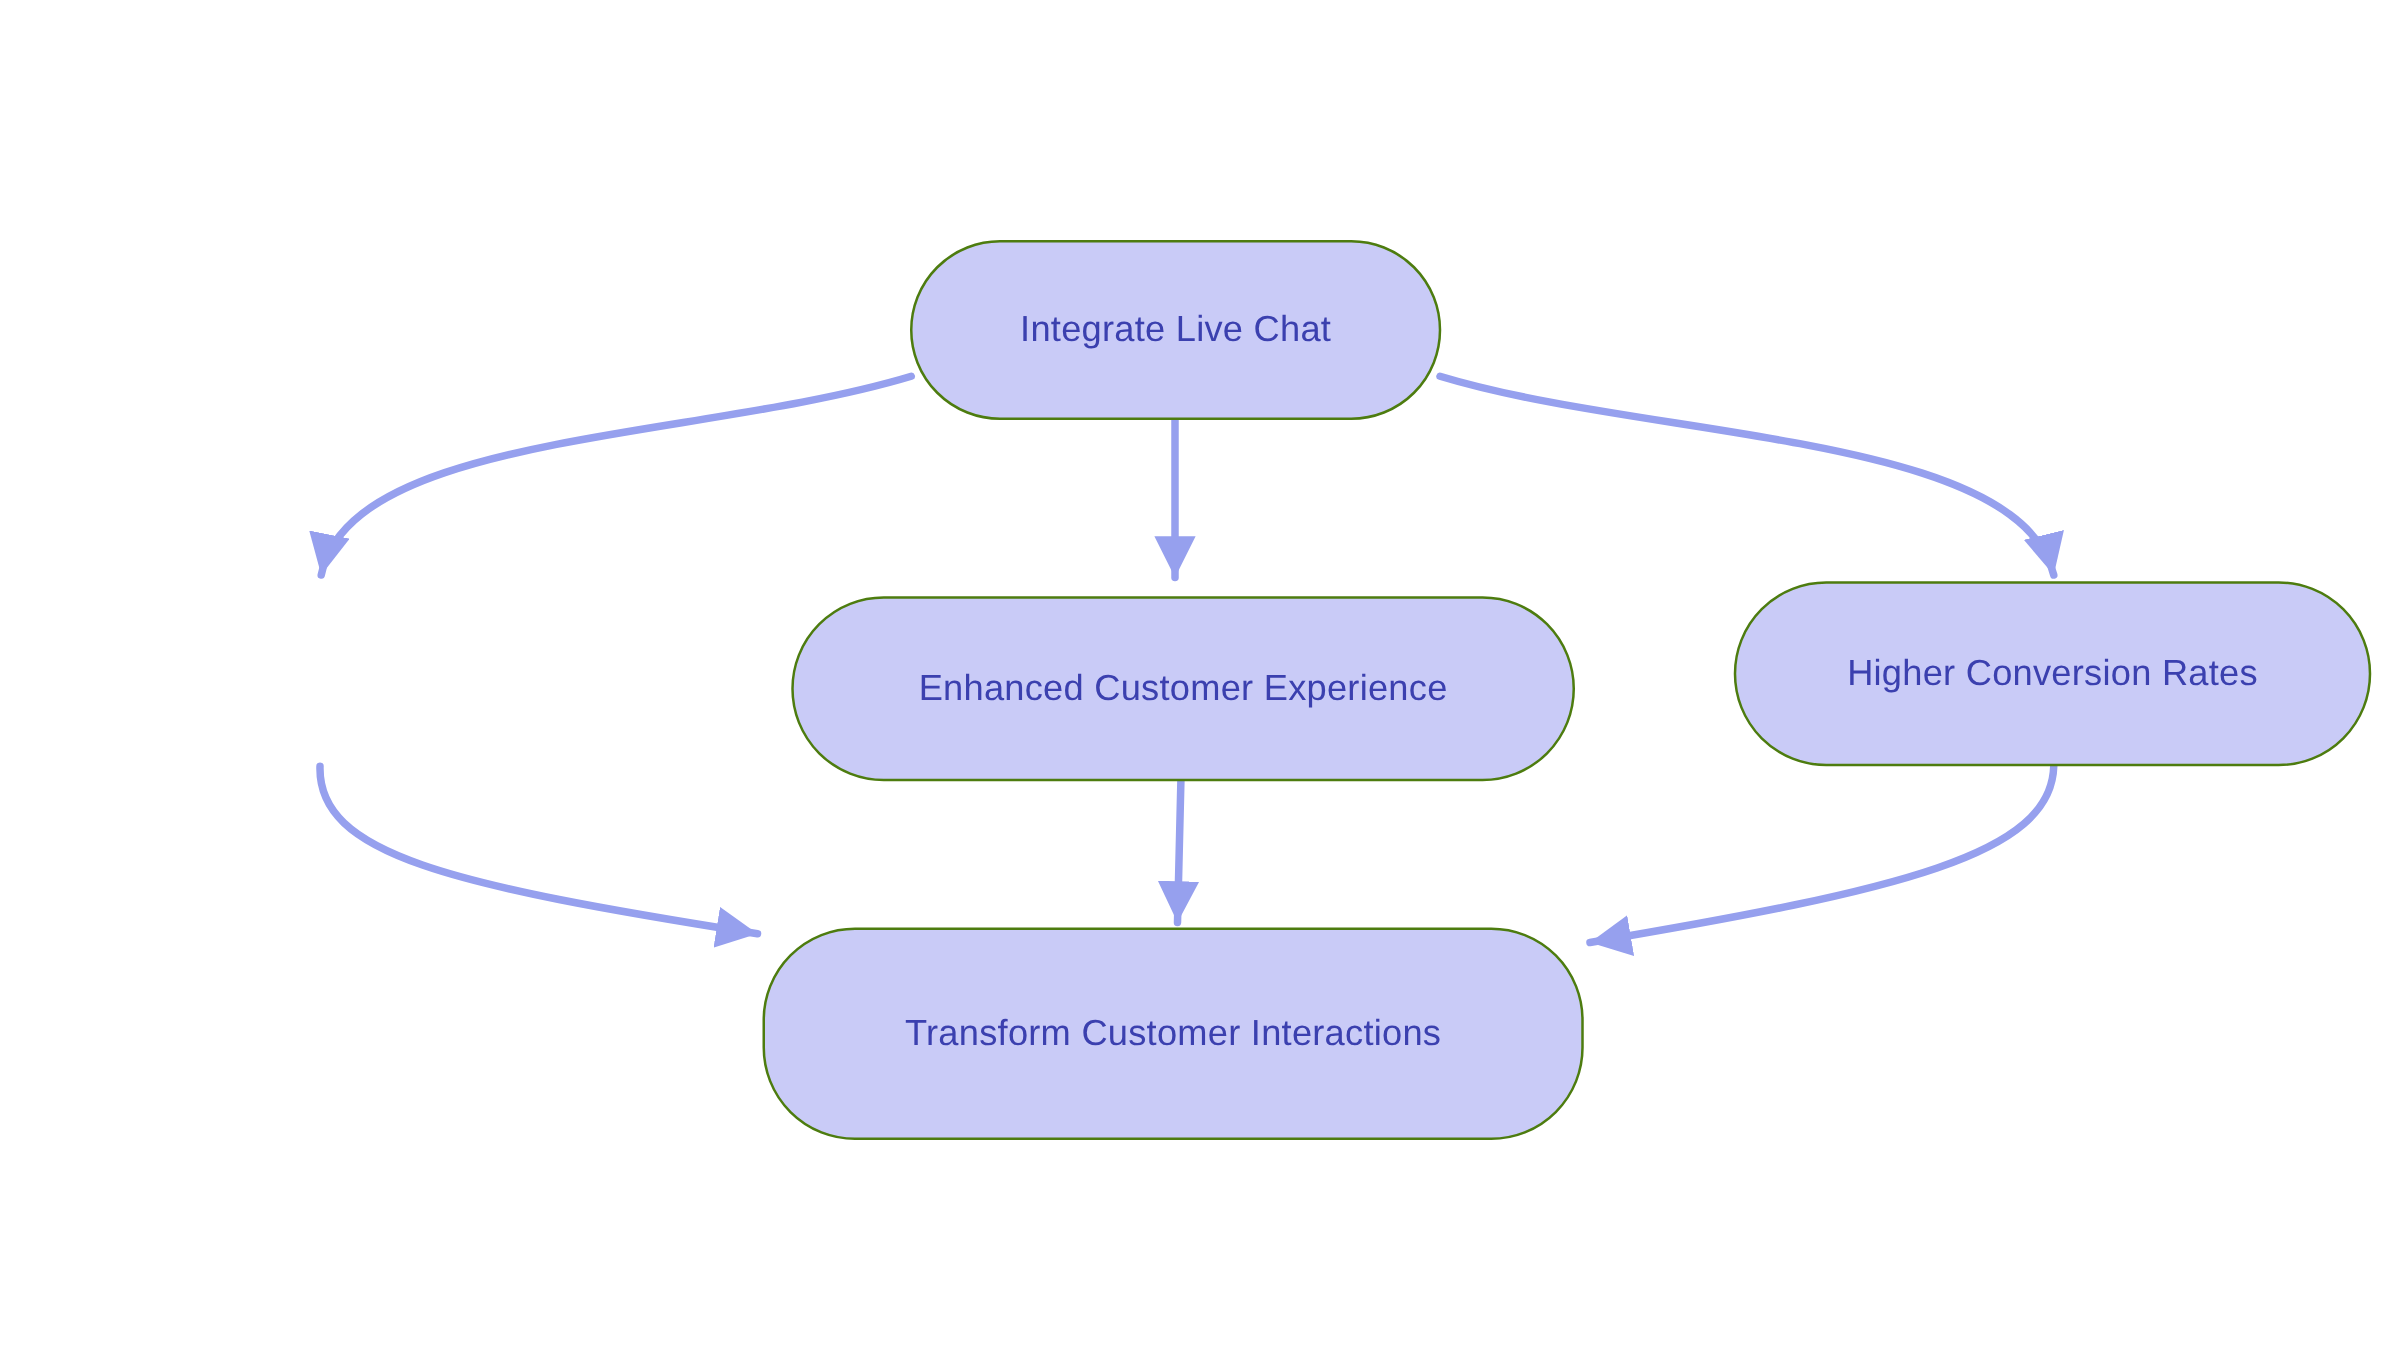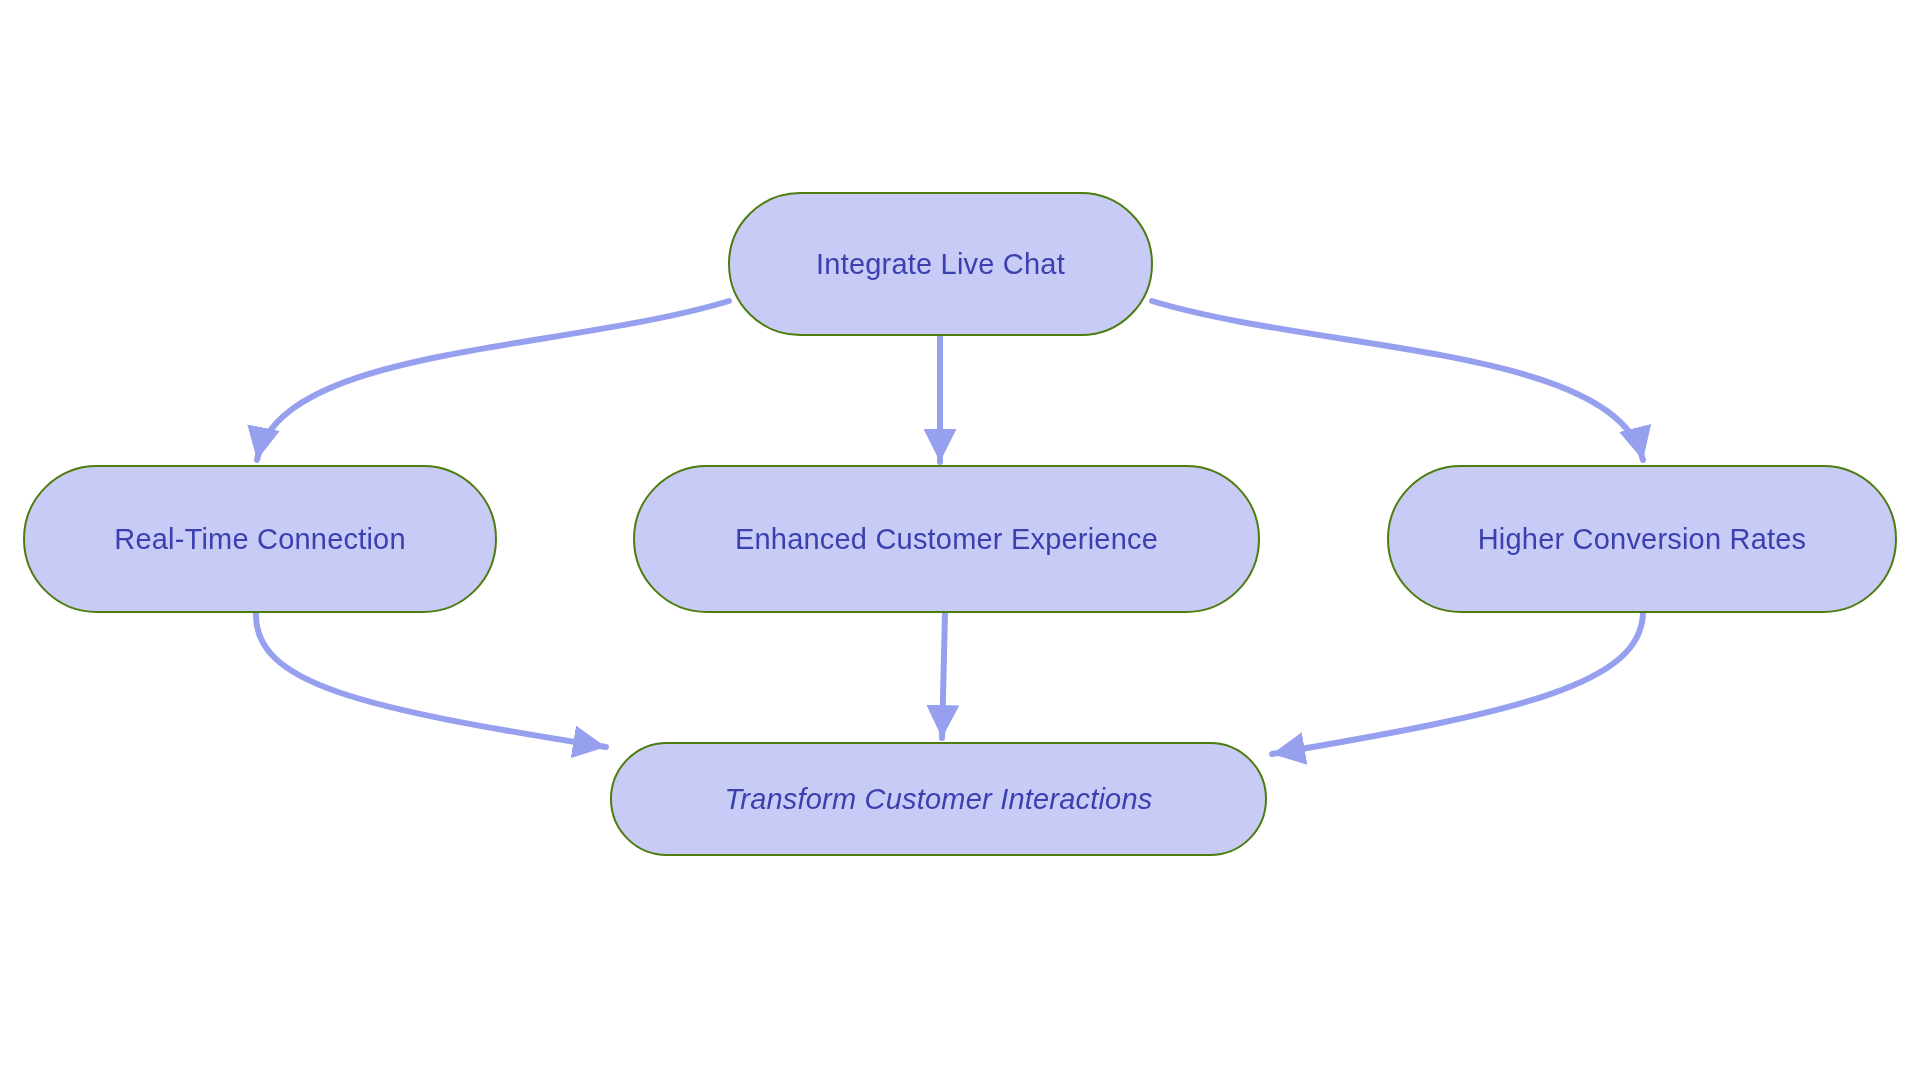--- a/index.html
+++ b/index.html
@@ -31,23 +31,23 @@
     border: 2px solid #4d7c0f;
     border-radius: 74px;
     box-sizing: border-box;
     color: #3b40af;
     font-size: 29px;
     letter-spacing: 0.2px;
     text-align: center;
   }
   .node-top    { left: 728px;  top: 192px; width: 425px; height: 144px; }
   .node-left   { left: 23px;   top: 465px; width: 474px; height: 148px; }
-  .node-middle { left: 633px;  top: 465px; width: 627px; height: 148px; }
+  .node-middle { left: 633px;  top: 477px; width: 627px; height: 148px; }
   .node-right  { left: 1387px; top: 465px; width: 510px; height: 148px; }
-  .node-bottom { left: 610px;  top: 742px; width: 657px; height: 114px; font-style: italic; }
+  .node-bottom { left: 610px;  top: 742px; width: 657px; height: 170px; }
 </style>
 </head>
 <body>
 
 <div class="canvas">
 
   <svg class="edges-layer" viewBox="0 0 1920 1083" xmlns="http://www.w3.org/2000/svg">
     <defs>
       <marker id="arrowhead" viewBox="0 0 10 10" refX="10" refY="5" markerWidth="5.5" markerHeight="5.5" orient="auto">
         <path d="M 0 0 L 10 5 L 0 10 z" fill="#96a0ee"></path>
@@ -64,23 +64,20 @@
 
     <path d="M 945 613 L 942 738" fill="none" stroke-width="6" stroke-linecap="round" marker-end="url(#arrowhead)" stroke="#96a0ee"></path>
 
     <path d="M 1643 613 C 1641 684, 1520 712, 1272 754" fill="none" stroke-width="6" stroke-linecap="round" marker-end="url(#arrowhead)" stroke="#96a0ee"></path>
   </svg>
 
   <div class="node node-top">
     <span>Integrate Live Chat</span>
   </div>
 
-  <div class="node node-left">
-    <span>Real-Time Connection</span>
-  </div>
 
   <div class="node node-middle">
     <span>Enhanced Customer Experience</span>
   </div>
 
   <div class="node node-right">
     <span>Higher Conversion Rates</span>
   </div>
 
   <div class="node node-bottom">

